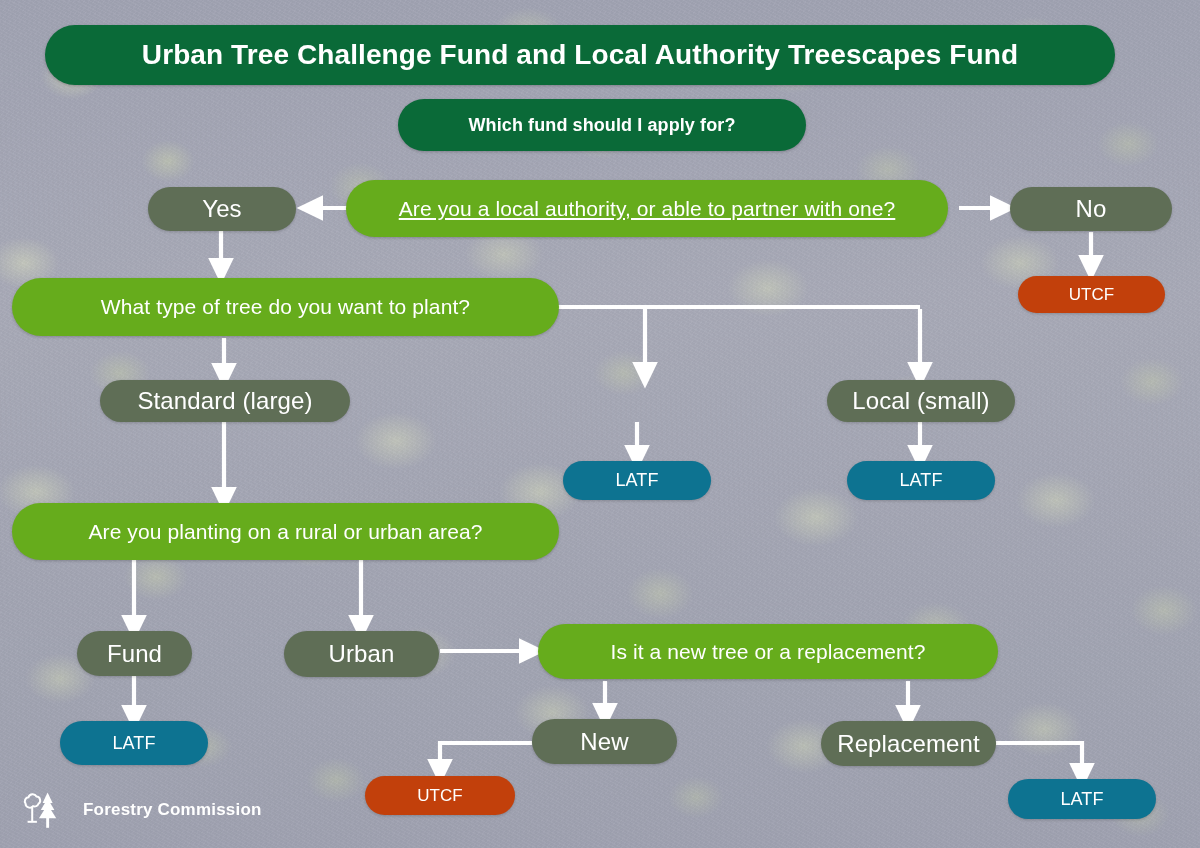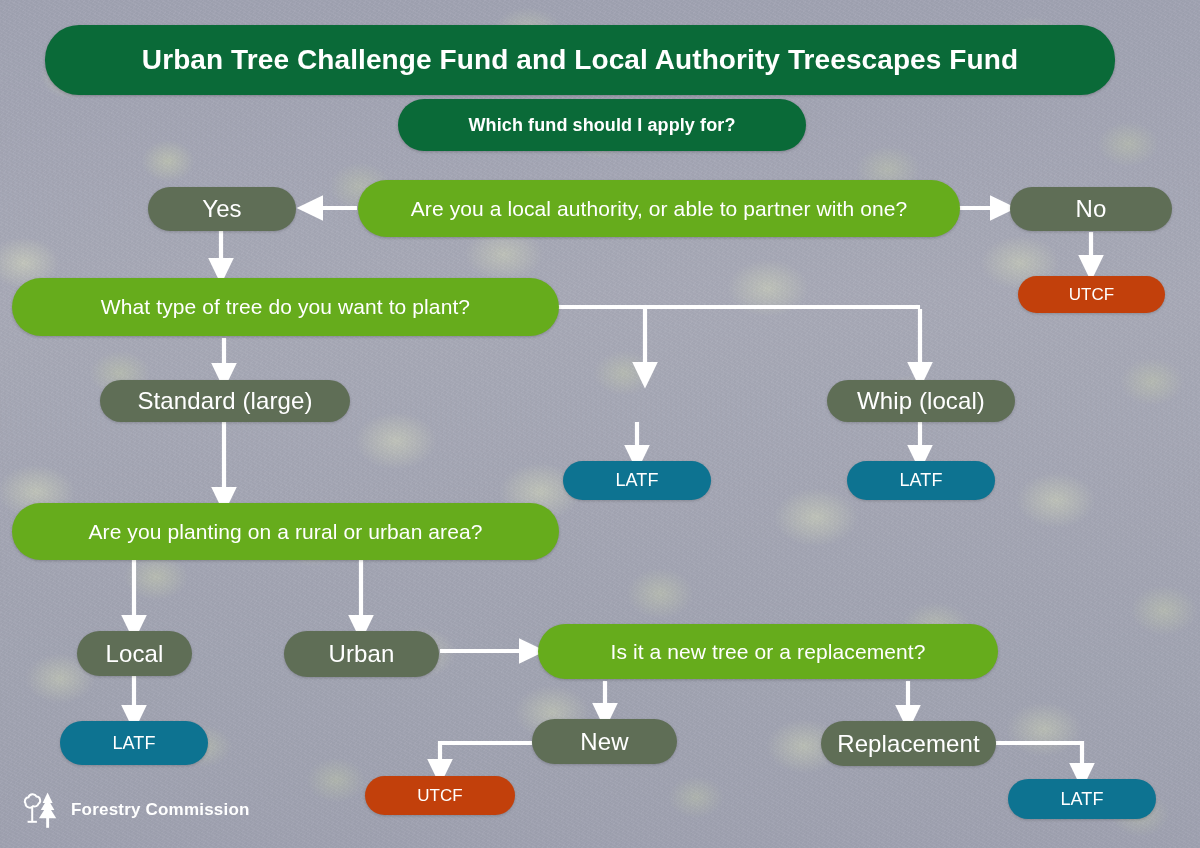--- a/index.html
+++ b/index.html
@@ -141,21 +141,21 @@
     box-shadow: 0 1px 3px rgba(0,0,0,.18);
   }
 
   
   #logo {
     position: absolute;
     left: 18px;
     top: 790px;
     display: flex;
     align-items: center;
-    gap: 9px;
+    gap: 21px;
   }
   #logo .logo-text {
     color: #ffffff;
     font-size: 17px;
     font-weight: bold;
     letter-spacing: .2px;
     white-space: nowrap;
   }
 </style>
 </head>
@@ -212,29 +212,29 @@
         <path d="M532,743 L440,743 L440,772"></path>
 
         <path d="M996,743 L1082,743 L1082,776"></path>
       </g>
 
       <g stroke="#ffffff" stroke-width="4.2" fill="none" stroke-linecap="butt">
         <path d="M558,307 L920,307"></path>
       </g>
     </svg>
 
-    <div class="node header" style="left:45px; top:25px; width:1070px; height:70px;">
+    <div class="node header" style="left:45px; top:25px; width:1070px; height:60px;">
       <span>Urban Tree Challenge Fund and Local Authority Treescapes Fund</span>
     </div>
 
     <div class="node subheader" style="left:398px; top:99px; width:408px; height:52px;">
       <span>Which fund should I apply for?</span>
     </div>
 
-    <div class="node question" style="left:358px; top:180px; width:602px; height:57px;">
+    <div class="node question" style="left:346px; top:180px; width:602px; height:57px;text-decoration:underline;">
       <span>Are you a local authority, or able to partner with one?</span>
     </div>
 
     <div class="node answer" style="left:148px; top:187px; width:148px; height:44px;">
       <span>Yes</span>
     </div>
 
     <div class="node answer" style="left:1010px; top:187px; width:162px; height:44px;">
       <span>No</span>
     </div>
@@ -246,37 +246,37 @@
     <div class="node question" style="left:12px; top:278px; width:547px; height:58px;">
       <span>What type of tree do you want to plant?</span>
     </div>
 
     <div class="node answer" style="left:100px; top:380px; width:250px; height:42px;">
       <span>Standard (large)</span>
     </div>
 
 
     <div class="node answer" style="left:827px; top:380px; width:188px; height:42px;">
-      <span>Whip (local)</span>
+      <span>Local (small)</span>
     </div>
 
     <div class="node outcome-latf" style="left:563px; top:461px; width:148px; height:39px;">
       <span>LATF</span>
     </div>
 
     <div class="node outcome-latf" style="left:847px; top:461px; width:148px; height:39px;">
       <span>LATF</span>
     </div>
 
     <div class="node question" style="left:12px; top:503px; width:547px; height:57px;">
       <span>Are you planting on a rural or urban area?</span>
     </div>
 
     <div class="node answer" style="left:77px; top:631px; width:115px; height:45px;">
-      <span>Local</span>
+      <span>Fund</span>
     </div>
 
     <div class="node answer" style="left:284px; top:631px; width:155px; height:46px;">
       <span>Urban</span>
     </div>
 
     <div class="node outcome-latf" style="left:60px; top:721px; width:148px; height:44px;">
       <span>LATF</span>
     </div>
 

